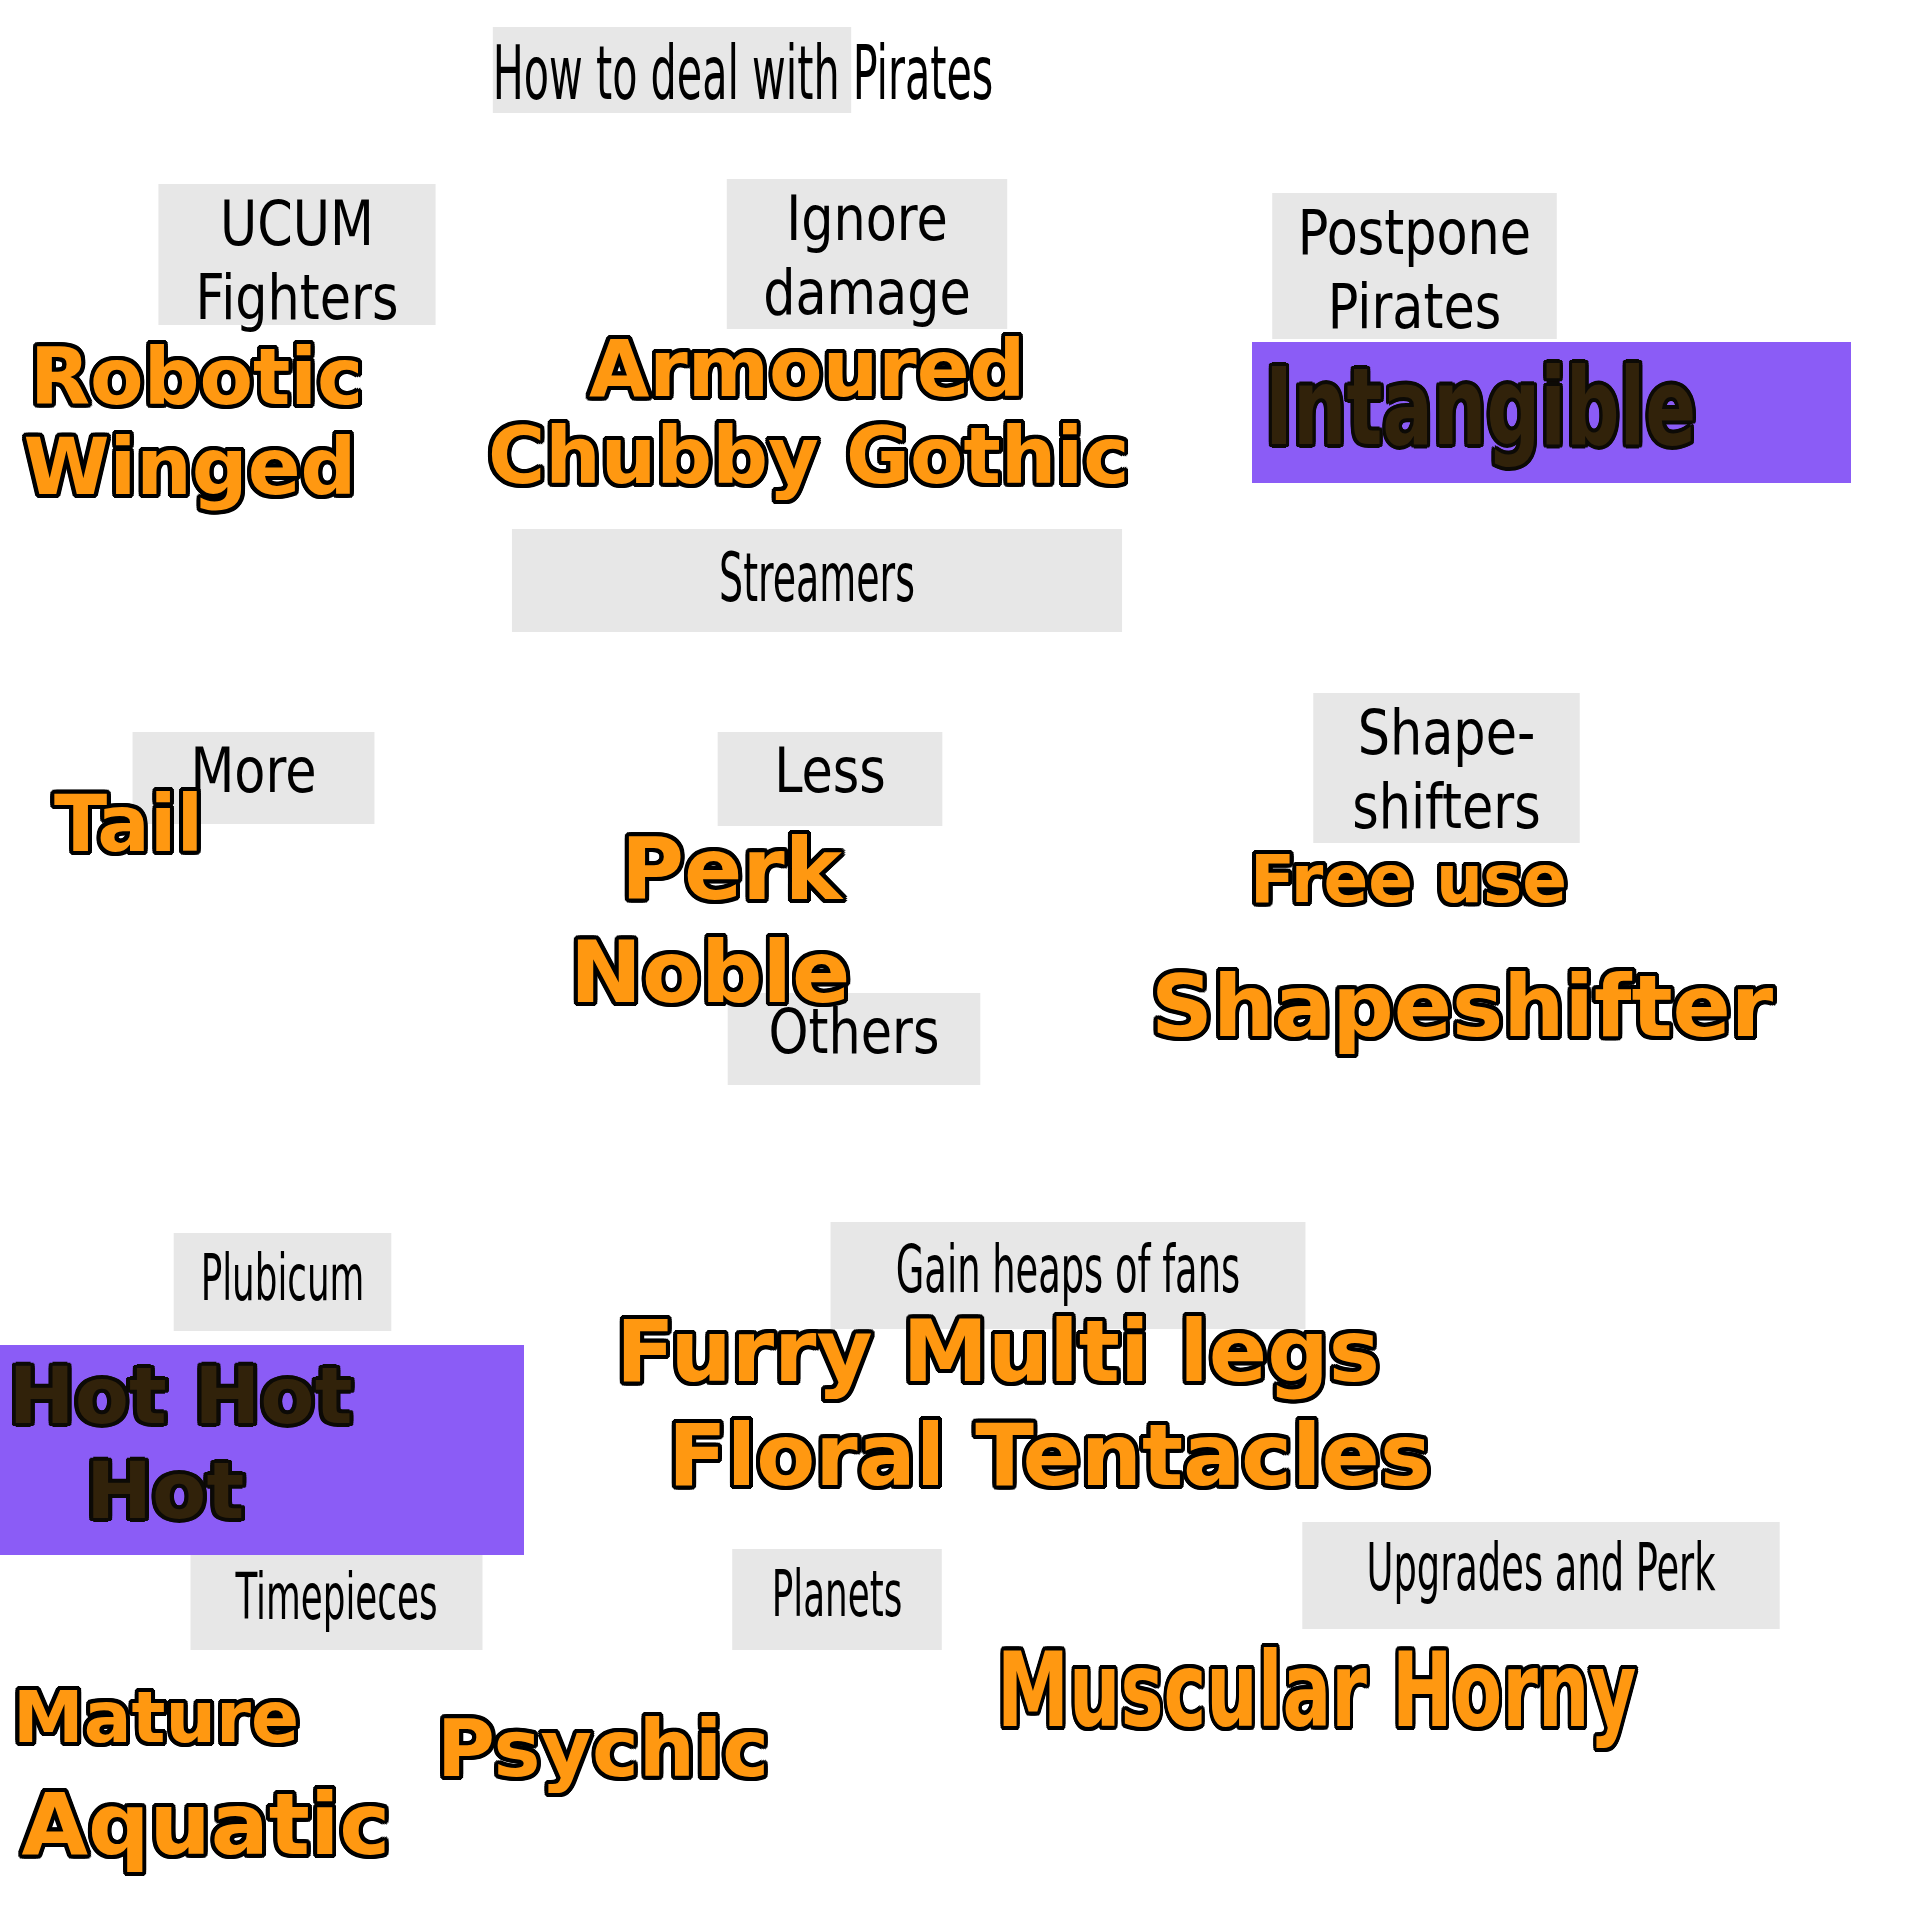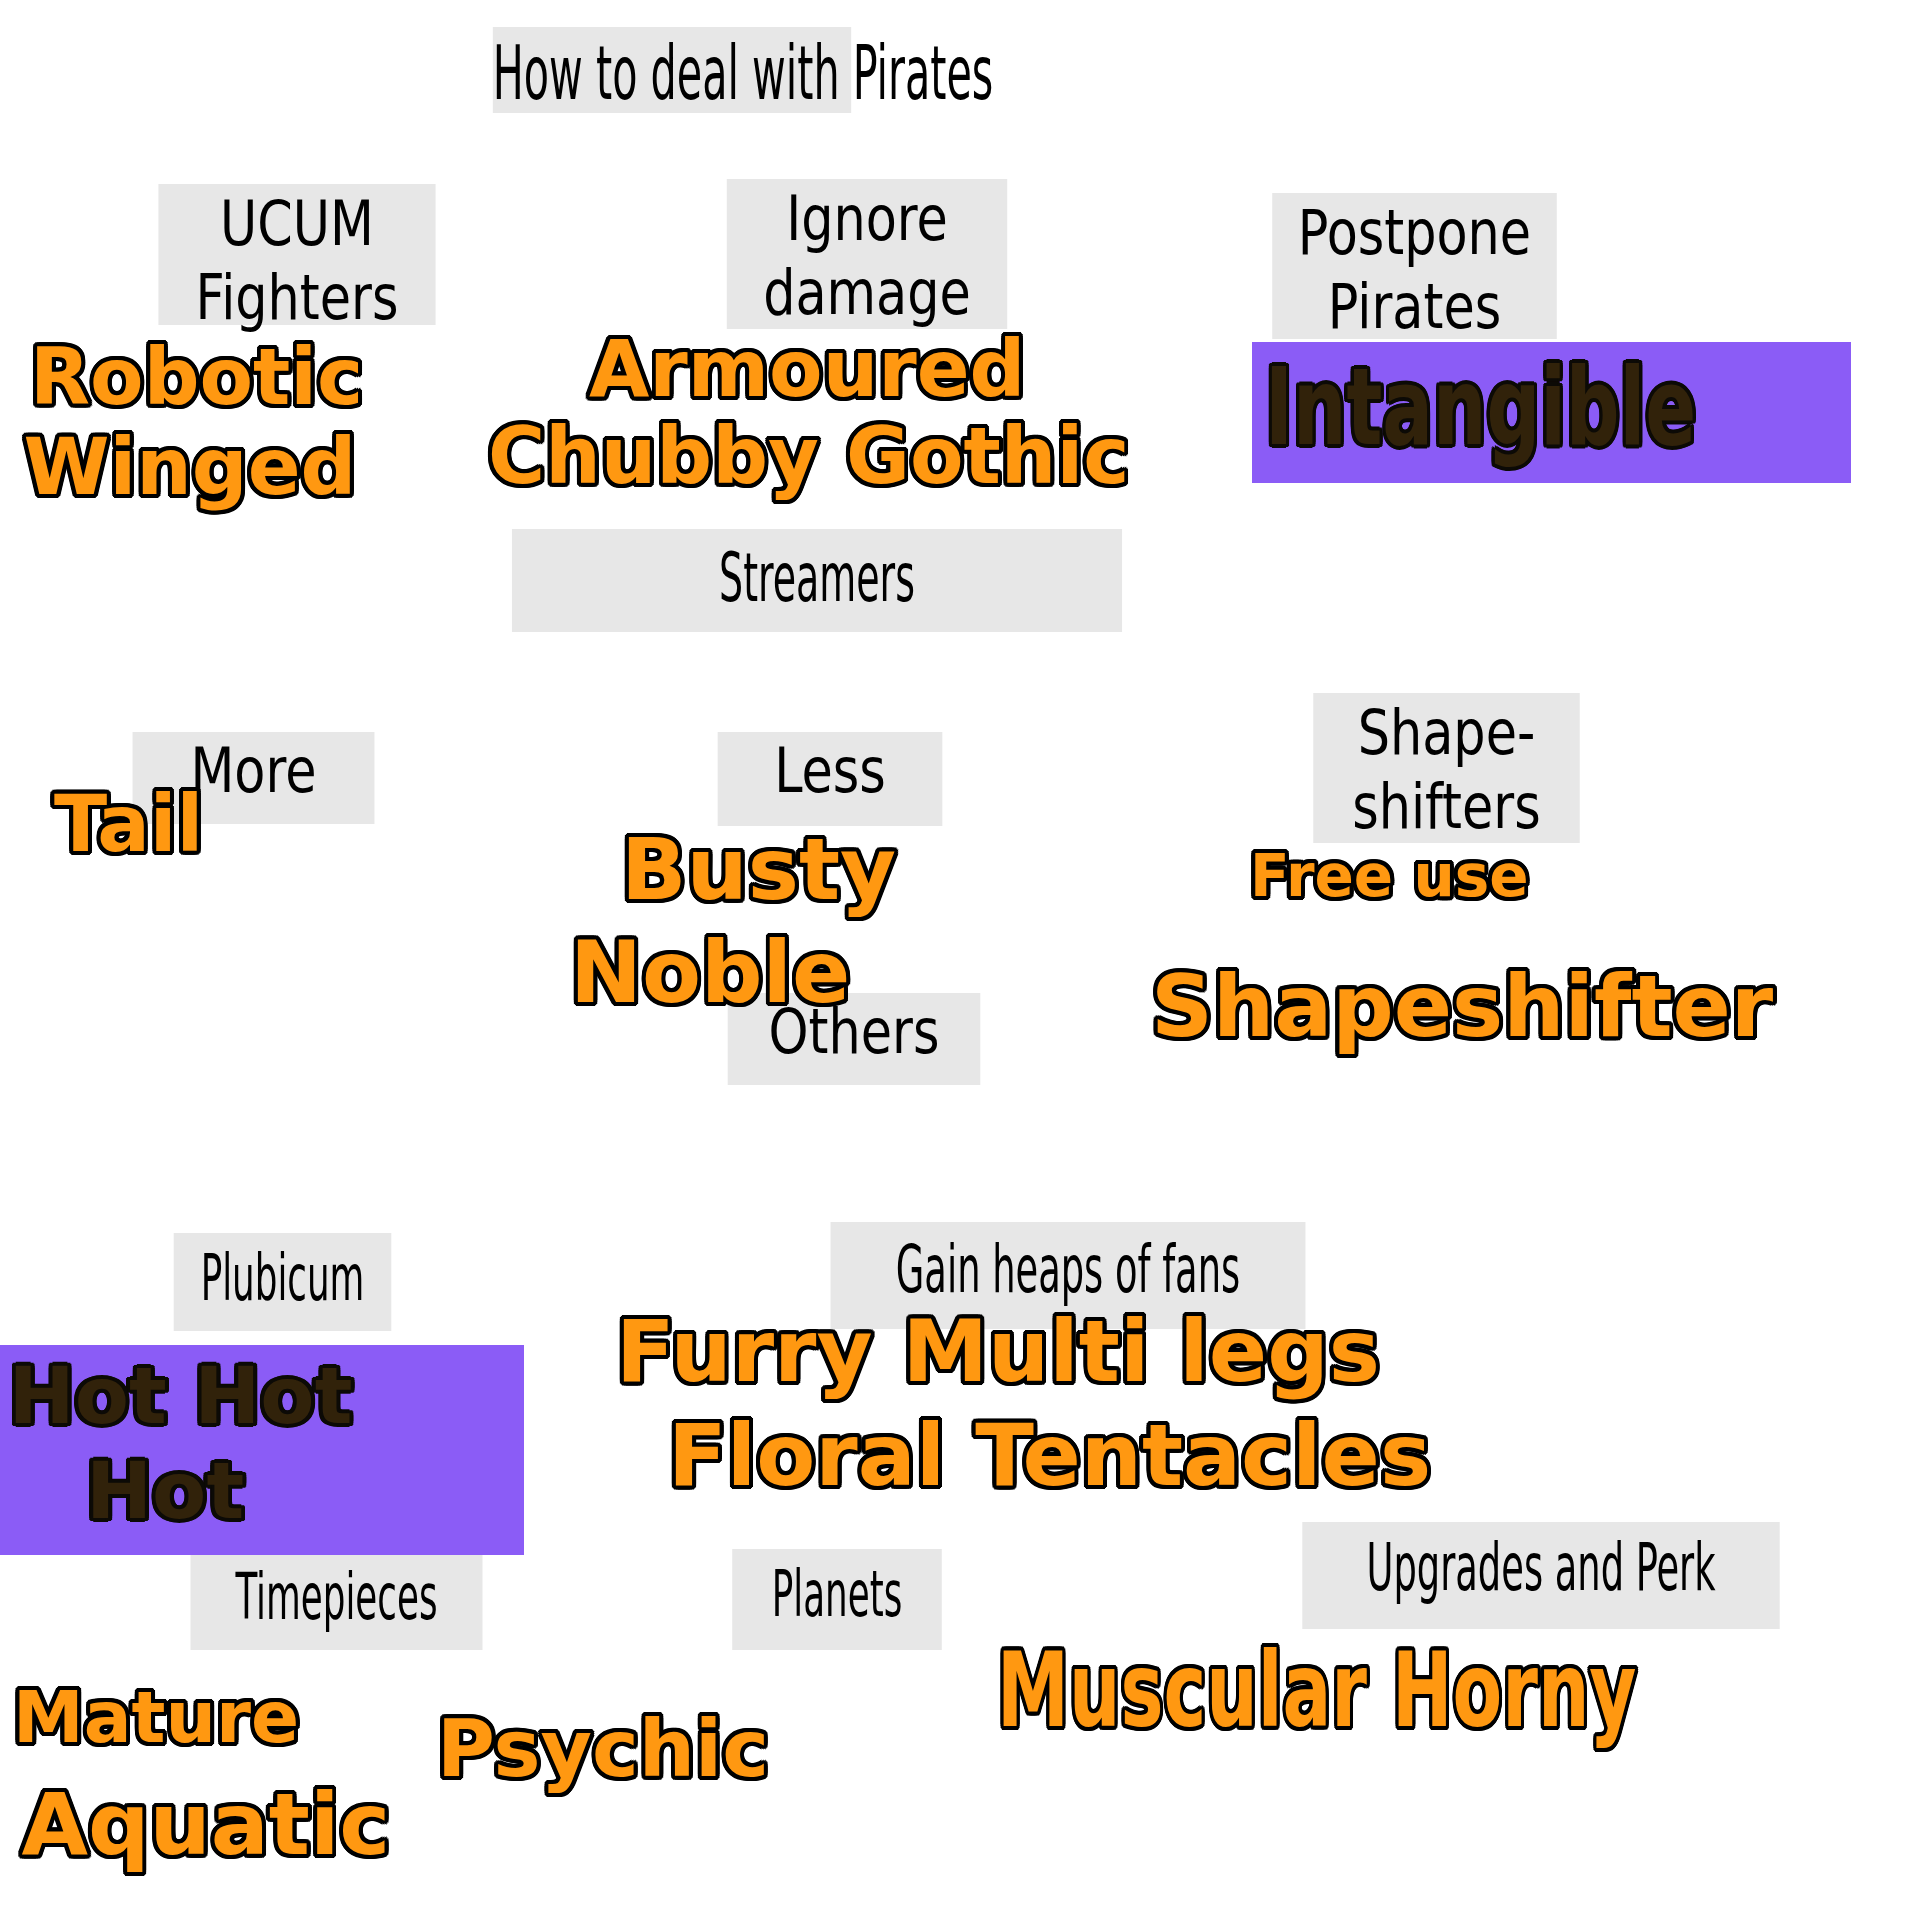--- a/index.html
+++ b/index.html
@@ -118,31 +118,31 @@
   </div>
 
   <div class="it plate round" style="left:106px;top:732px;width:295px;height:92px;font-size:62px;padding-top:7.7px;box-sizing:border-box;">
     <span class="ln">More</span>
   </div>
   <div class="it trait" style="left:54px;top:785px;font-size:78px;">Tail</div>
 
   <div class="it plate round" style="left:693px;top:732px;width:274px;height:94px;font-size:62px;padding-top:7.7px;box-sizing:border-box;">
     <span class="ln">Less</span>
   </div>
-  <div class="it trait" style="left:621px;top:826px;font-size:86px;">Busty</div>
+  <div class="it trait" style="left:621px;top:826px;font-size:86px;">Perk</div>
   <div class="it trait" style="left:522px;top:929px;font-size:86px;margin-left:48px;">Noble</div>
   <div class="it plate round" style="left:700px;top:993px;width:308px;height:92px;font-size:62px;padding-top:7.7px;box-sizing:border-box;">
     <span class="ln">Others</span>
   </div>
 
   <div class="it plate round" style="left:1284px;top:693px;width:325px;height:150px;font-size:62px;padding-top:9.4px;box-sizing:border-box;">
     <span class="ln">Shape-</span>
     <span class="ln" style="margin-top:12px;">shifters</span>
   </div>
-  <div class="it trait" style="left:1250px;top:847px;font-size:58px;">Free use</div>
+  <div class="it trait" style="left:1250px;top:847px;font-size:66px;">Free use</div>
   <div class="it trait" style="left:1151px;top:963px;font-size:86px;">Shapeshifter</div>
 
   <div class="it plate narrow" style="left:107px;top:1233px;width:351px;height:98px;font-size:64px;padding-top:13px;box-sizing:border-box;">
     <span class="ln">Plubicum</span>
   </div>
 
   <div class="blackout" style="left:0px;top:1345px;width:488px;height:210px;padding-left:36px;">
     <span class="masked" style="left:8.6px;top:12px;font-size:79px;">Hot Hot</span>
     <span class="masked" style="left:86px;top:107px;font-size:79px;">Hot</span>
   </div>

